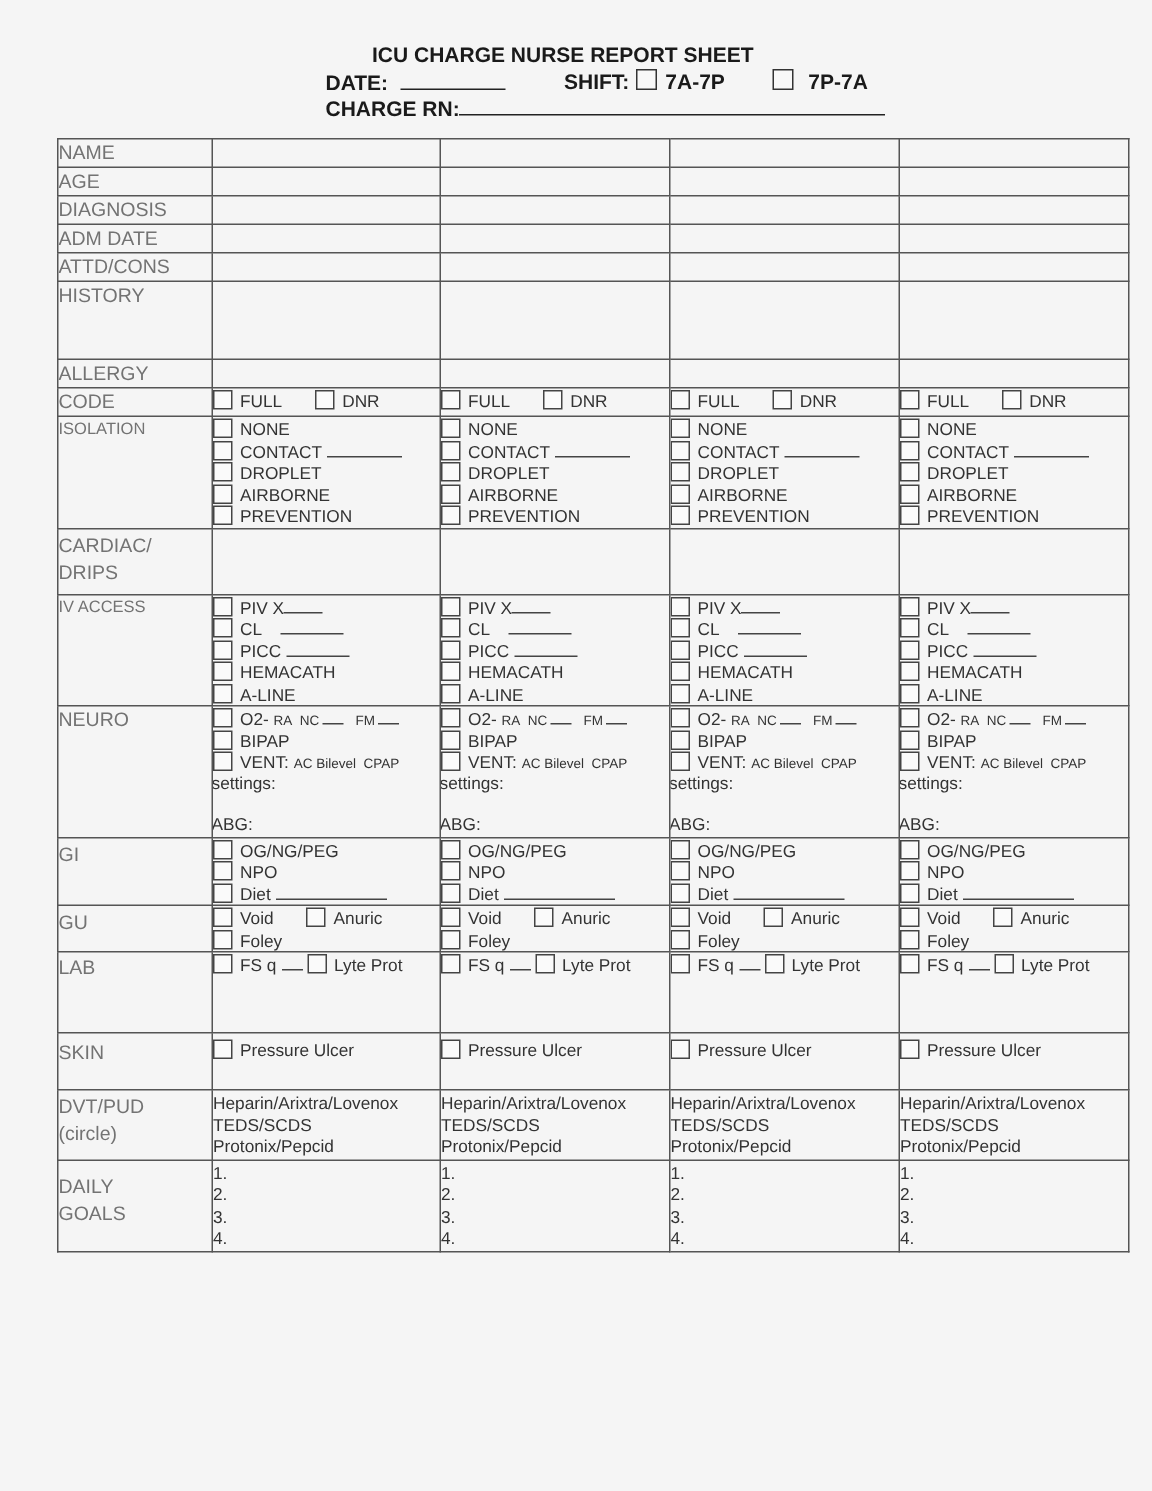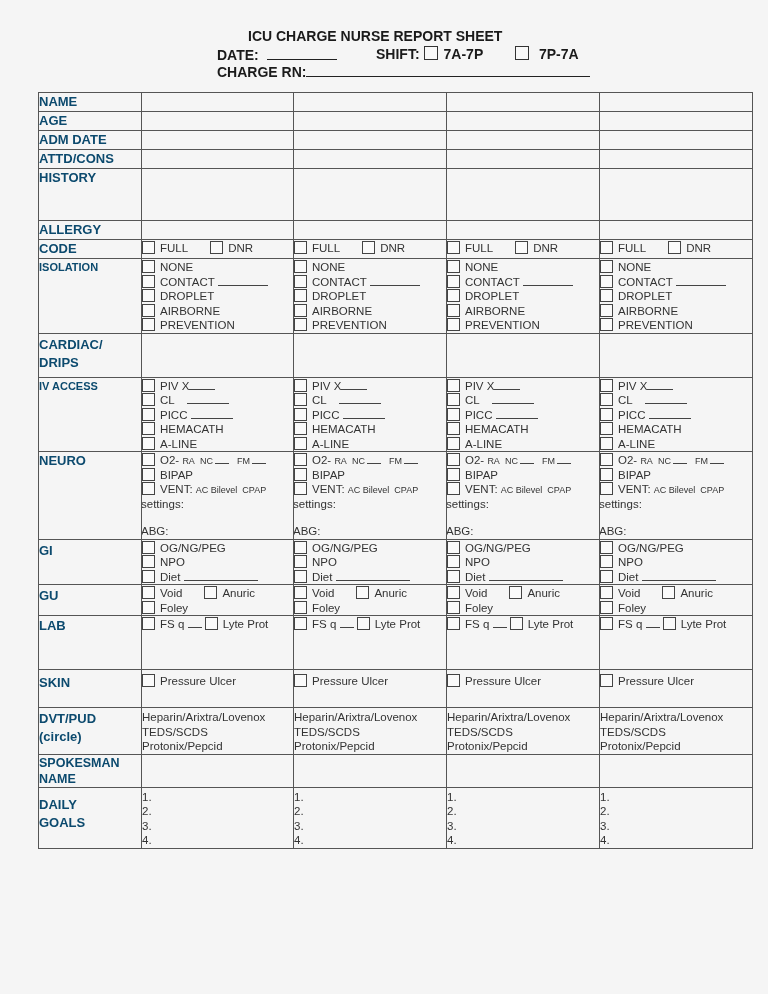--- a/index.html
+++ b/index.html
@@ -2,21 +2,21 @@
 <html><head>
 <meta charset="utf-8">
 <style>
   html,body{margin:0;padding:0;}
   body{width:768px;height:994px;background:#f5f5f5;position:relative;overflow:hidden;font-family:"Liberation Sans",sans-serif;color:#1a1a1a;}
   .hdr{position:absolute;font-weight:bold;font-size:14px;line-height:16px;white-space:nowrap;}
   .blank{display:inline-block;border-bottom:1.5px solid #222;height:13px;vertical-align:baseline;}
   .hbox{display:inline-block;width:12px;height:12px;border:1.3px solid #333;vertical-align:-1px;margin:0 6px 0 4px;background:#f8f8f8;}
   table.sheet{position:absolute;left:38px;top:92px;border-collapse:collapse;table-layout:fixed;width:715px;}
   table.sheet td{border:1.3px solid #555;vertical-align:top;padding:0;overflow:hidden;}
-  td.lab{padding-left:7px;font-weight:bold;font-size:13px;line-height:18px;color:#0c4a6e;}
+  td.lab{padding-left:7px;font-weight:normal;font-size:13px;line-height:18px;color:#737373;}
   td.lab.small{font-size:11px;line-height:16px;}
   td.cell{padding-left:7px;font-size:11.5px;line-height:14.5px;color:#333;}
   .roomh{font-weight:bold;font-size:13.5px;line-height:18px;color:#111;}
   .roomh .blank{width:68px;height:12px;margin-left:5px;border-bottom-width:1.3px;}
   .ln{white-space:nowrap;height:14.5px;}
   .cb{display:inline-block;width:11px;height:11px;border:1.2px solid #444;vertical-align:-2px;margin-right:5px;background:#fafafa;}
   .u{display:inline-block;border-bottom:1px solid #444;height:10px;vertical-align:baseline;}
   .tiny{font-size:9px;}
   .sp{display:inline-block;}
 </style>
@@ -55,20 +55,27 @@
         <td></td>
     </tr>
     <tr style="height:18px">
       <td class="lab">AGE</td>
       <td></td>
         <td></td>
         <td></td>
         <td></td>
     </tr>
     <tr style="height:18px">
+      <td class="lab">DIAGNOSIS</td>
+      <td></td>
+        <td></td>
+        <td></td>
+        <td></td>
+    </tr>
+    <tr style="height:18px">
       <td class="lab">ADM DATE</td>
       <td></td>
         <td></td>
         <td></td>
         <td></td>
     </tr>
     <tr style="height:18px">
       <td class="lab">ATTD/CONS</td>
       <td></td>
         <td></td>
@@ -355,30 +362,20 @@
           </div>
         </td>
       <td class="cell dvt">
           <div style="padding-top:2px">
             <div class="ln"><span>Heparin/Arixtra/Lovenox</span></div>
             <div class="ln"><span>TEDS/SCDS</span></div>
             <div class="ln"><span>Protonix/Pepcid</span></div>
           </div>
         </td>
     </tr>
-    <tr style="height:32px">
-      <td class="lab" style="font-size:12.5px;line-height:16px;">
-          <div>SPOKESMAN</div>
-          <div>NAME</div>
-        </td>
-      <td></td>
-        <td></td>
-        <td></td>
-        <td></td>
-    </tr>
     <tr style="height:59px">
       <td class="lab" style="padding-top:8px">
           <div>DAILY</div>
           <div>GOALS</div>
         </td>
       <td class="cell goals">
           <div style="padding-top:2px">
             <div class="ln"><span>1.</span></div>
             <div class="ln"><span>2.</span></div>
             <div class="ln"><span>3.</span></div>

